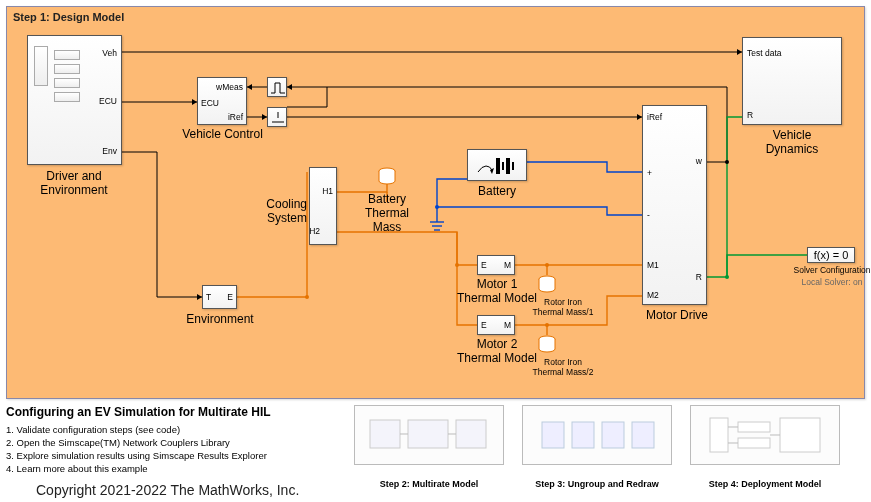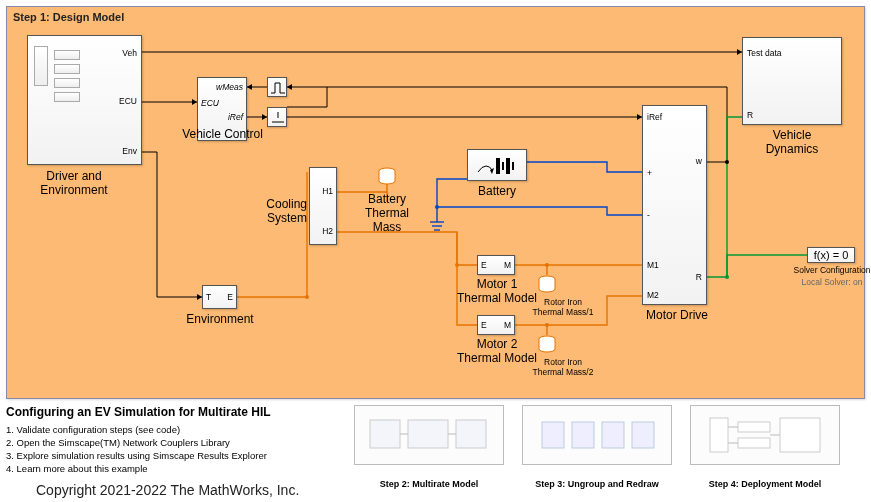--- a/index.html
+++ b/index.html
@@ -167,36 +167,36 @@
 
     <circle cx="300" cy="290" r="2" fill="#e57300"></circle>
     <circle cx="450" cy="258" r="2" fill="#e57300"></circle>
     <circle cx="540" cy="258" r="2" fill="#e57300"></circle>
     <circle cx="540" cy="318" r="2" fill="#e57300"></circle>
     <circle cx="430" cy="200" r="2" fill="#0044cc"></circle>
     <circle cx="720" cy="270" r="2" fill="#009933"></circle>
     <circle cx="720" cy="155" r="2" fill="#000"></circle>
   </svg>
 
-  <div class="block" style="left:20px; top:28px; width:115px; height:130px;">
+  <div class="block" style="left:20px; top:28px; width:95px; height:130px;">
 
     <div style="position:absolute; left:6px; top:10px; width:50px; height:80px;">
       <div class="mini-block" style="position:absolute;left:0;top:0;width:14px;height:40px;"></div>
       <div class="mini-block" style="position:absolute;left:20px;top:4px;width:26px;height:10px;"></div>
       <div class="mini-block" style="position:absolute;left:20px;top:18px;width:26px;height:10px;"></div>
       <div class="mini-block" style="position:absolute;left:20px;top:32px;width:26px;height:10px;"></div>
       <div class="mini-block" style="position:absolute;left:20px;top:46px;width:26px;height:10px;"></div>
     </div>
     <span class="port-label" style="right:4px; top:12px;">Veh</span>
     <span class="port-label" style="right:4px; top:60px;">ECU</span>
     <span class="port-label" style="right:4px; top:110px;">Env</span>
   </div>
   <div class="block-label" style="left:17px; top:162px; width:100px;">Driver and Environment</div>
 
-  <div class="block" style="left:190px; top:70px; width:50px; height:64px;font-style:italic;">
+  <div class="block" style="left:190px; top:70px; width:50px; height:48px;">
     <span class="port-label" style="right:3px; top:4px;">wMeas</span>
     <span class="port-label" style="left:3px; top:20px;">ECU</span>
     <span class="port-label" style="right:3px; top:34px;">iRef</span>
   </div>
   <div class="block-label" style="left:168px; top:120px; width:95px;">Vehicle Control</div>
 
   <div class="block" style="left:260px; top:70px; width:20px; height:20px;">
     <svg width="20" height="20">
         <polyline points="3,15 7,15 7,5 12,5 12,15 17,15" stroke="#000" fill="none" stroke-width="1"></polyline>
       </svg>
@@ -210,21 +210,21 @@
   </div>
 
   <div class="block" style="left:195px; top:278px; width:35px; height:24px;">
     <span class="port-label" style="left:3px; top:6px;">T</span>
     <span class="port-label" style="right:3px; top:6px;">E</span>
   </div>
   <div class="block-label" style="left:163px; top:305px;">Environment</div>
 
   <div class="block" style="left:302px; top:160px; width:28px; height:78px;text-align:center;">
     <span class="port-label" style="right:3px; top:18px;">H1</span>
-    <span class="port-label" style="right:3px; top:58px;">H2</span>
+    <span class="port-label" style="right:16px; top:58px;">H2</span>
   </div>
   <div class="block-label" style="left:238px; top:190px; width:62px; text-align:right; white-space:pre;">Cooling
 System</div>
 
   <div class="therm-cyl" style="left:371px; top:160px;">
     <svg width="18" height="20">
         <ellipse cx="9" cy="4" rx="8" ry="3" fill="#fff" stroke="#e57300"></ellipse>
         <path d="M1 4 v10 a8 3 0 0 0 16 0 v-10" fill="#fff" stroke="#e57300"></path>
       </svg>
   </div>

